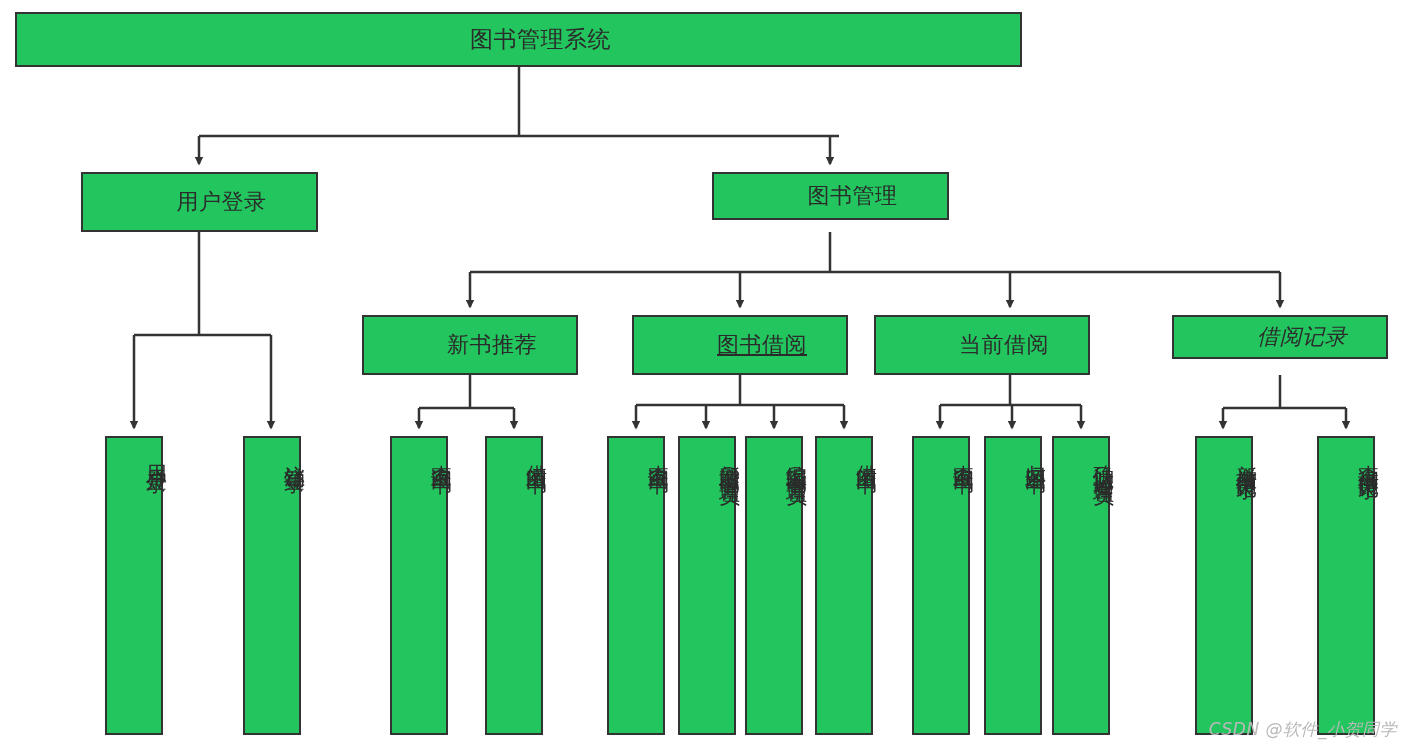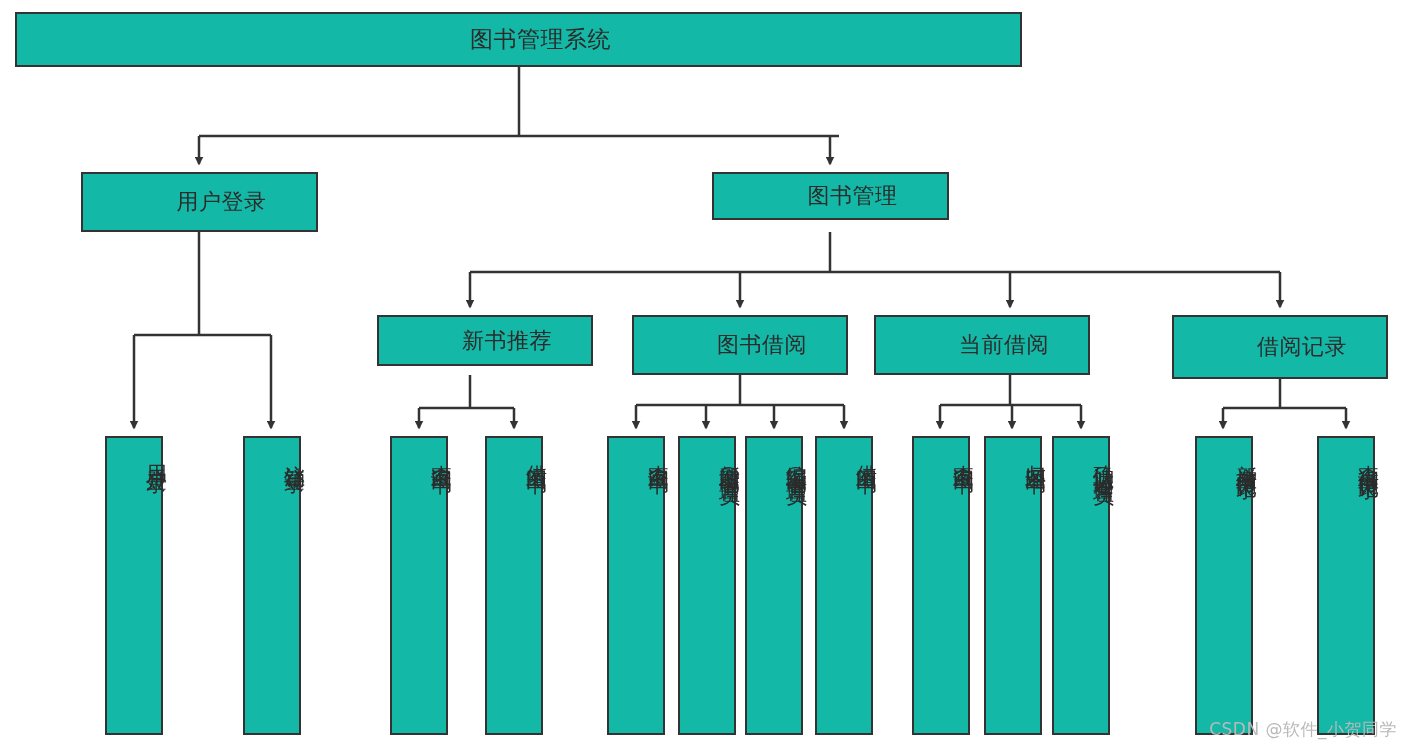--- a/index.html
+++ b/index.html
@@ -22,21 +22,21 @@
     position: absolute;
     left: 0;
     top: 0;
     width: 1405px;
     height: 747px;
   }
   
   .node {
     position: absolute;
     box-sizing: border-box;
-    background: #14b8a6;
+    background: #22c55e;
     border: 2.5px solid #333333;
     display: flex;
     align-items: center;
     justify-content: center;
     color: #2b2b2b;
     padding-left: 44px;
   }
   .node .label {
     display: block;
     text-align: center;
@@ -68,20 +68,21 @@
   
   #watermark {
     position: absolute;
     right: 8px;
     bottom: 6px;
     font-size: 17px;
     color: #b9b9b9;
     letter-spacing: 0.5px;
     white-space: nowrap;
     pointer-events: none;
+    font-style: italic;
   }
 </style>
 </head>
 <body>
 
 <div id="diagram-root">
 
   <svg id="diagram-svg" viewBox="0 0 1405 747">
     <defs>
       <marker id="arrowhead" markerWidth="9" markerHeight="9" refX="7.5" refY="4.5" orient="auto" markerUnits="userSpaceOnUse">
@@ -137,33 +138,33 @@
   </div>
 
   <div class="node horiz" style="left:81px; top:172px; width:237px; height:60px;">
     <span class="label">用户登录</span>
   </div>
 
   <div class="node horiz" style="left:712px; top:172px; width:237px; height:48px;">
     <span class="label">图书管理</span>
   </div>
 
-  <div class="node horiz" style="left:377px; top:315px; width:216px; height:51px;">
+  <div class="node horiz" style="left:362px; top:315px; width:216px; height:60px;">
     <span class="label">新书推荐</span>
   </div>
 
-  <div class="node horiz" style="left:632px; top:315px; width:216px; height:60px;">
+  <div class="node horiz" style="left:632px; top:315px; width:216px; height:60px;text-decoration:underline;">
     <span class="label">图书借阅</span>
   </div>
 
   <div class="node horiz" style="left:874px; top:315px; width:216px; height:60px;">
     <span class="label">当前借阅</span>
   </div>
 
-  <div class="node horiz" style="left:1172px; top:315px; width:216px; height:64px;">
+  <div class="node horiz" style="left:1172px; top:315px; width:216px; height:44px;font-style:italic;">
     <span class="label">借阅记录</span>
   </div>
 
   <div class="node vert" style="left:105px; top:436px; width:58px; height:299px;">
     <span class="label">用户登录</span>
   </div>
 
   <div class="node vert" style="left:243px; top:436px; width:58px; height:299px;">
     <span class="label">注销登录</span>
   </div>

